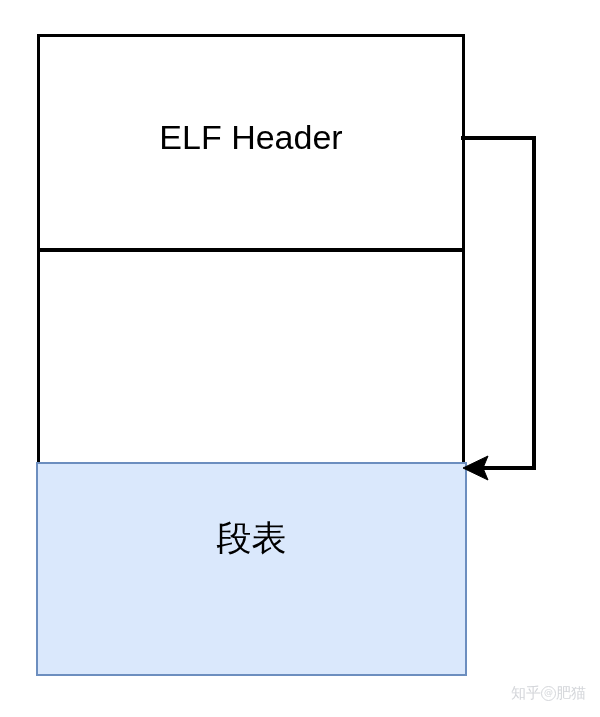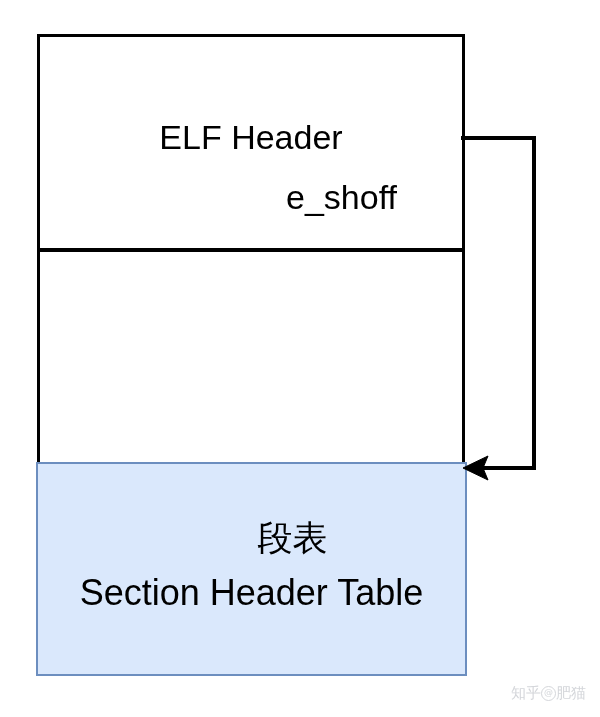--- a/index.html
+++ b/index.html
@@ -82,21 +82,20 @@
     font-size: 34px;
   }
 
   #sht-cn-label {
     left: 36px;
     top: 521px;
     width: 431px;
     text-align: center;
     font-size: 35px;
     font-family: "DejaVu Sans", sans-serif;
-    padding-left: 41px;
   }
 
   #sht-en-label {
     left: 36px;
     top: 575px;
     width: 431px;
     text-align: center;
     font-size: 36px;
   }
 
@@ -140,25 +139,23 @@
 <div id="canvas">
 
   <div id="elf-header-box" class="file-box"></div>
 
   <div id="body-box" class="file-box"></div>
 
   <div id="section-header-table-box"></div>
 
   <div id="elf-header-label" class="label">ELF Header</div>
 
-  <div id="e-shoff-label" class="label">e_shoff</div>
 
   <div id="sht-cn-label" class="label">段表</div>
 
-  <div id="sht-en-label" class="label">Section Header Table</div>
 
   <svg id="shoff-pointer" viewBox="0 0 100 365">
     <path d="M 8 13 L 79 13 L 79 343 L 20 343" fill="none" stroke="#000000" stroke-width="4" stroke-linecap="square" stroke-linejoin="miter"></path>
     <polygon points="8,343 33,331 28,343 33,355" fill="#000000" stroke="#000000" stroke-width="1" stroke-linejoin="miter"></polygon>
   </svg>
 
   <div id="watermark">
     <span>知乎</span>
     <span class="wm-at">@</span>
     <span>肥猫</span>

